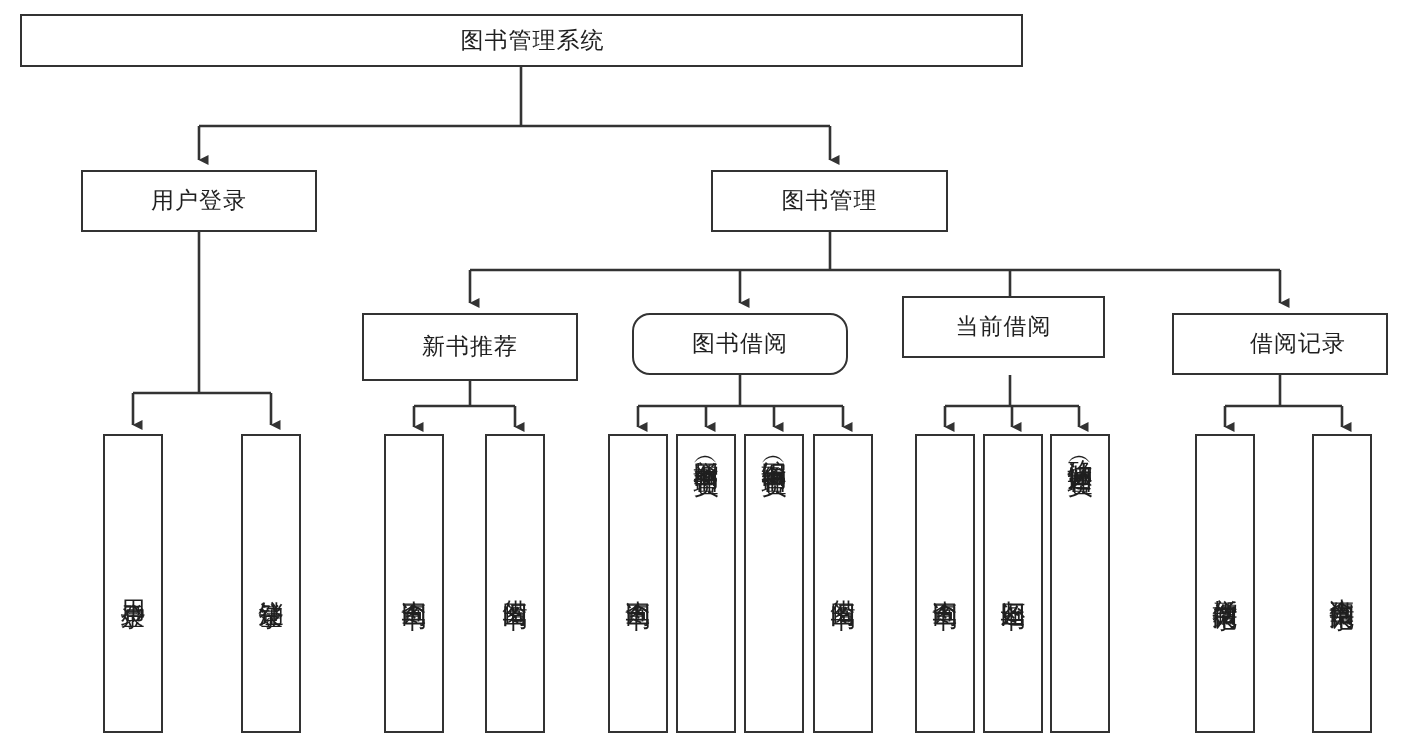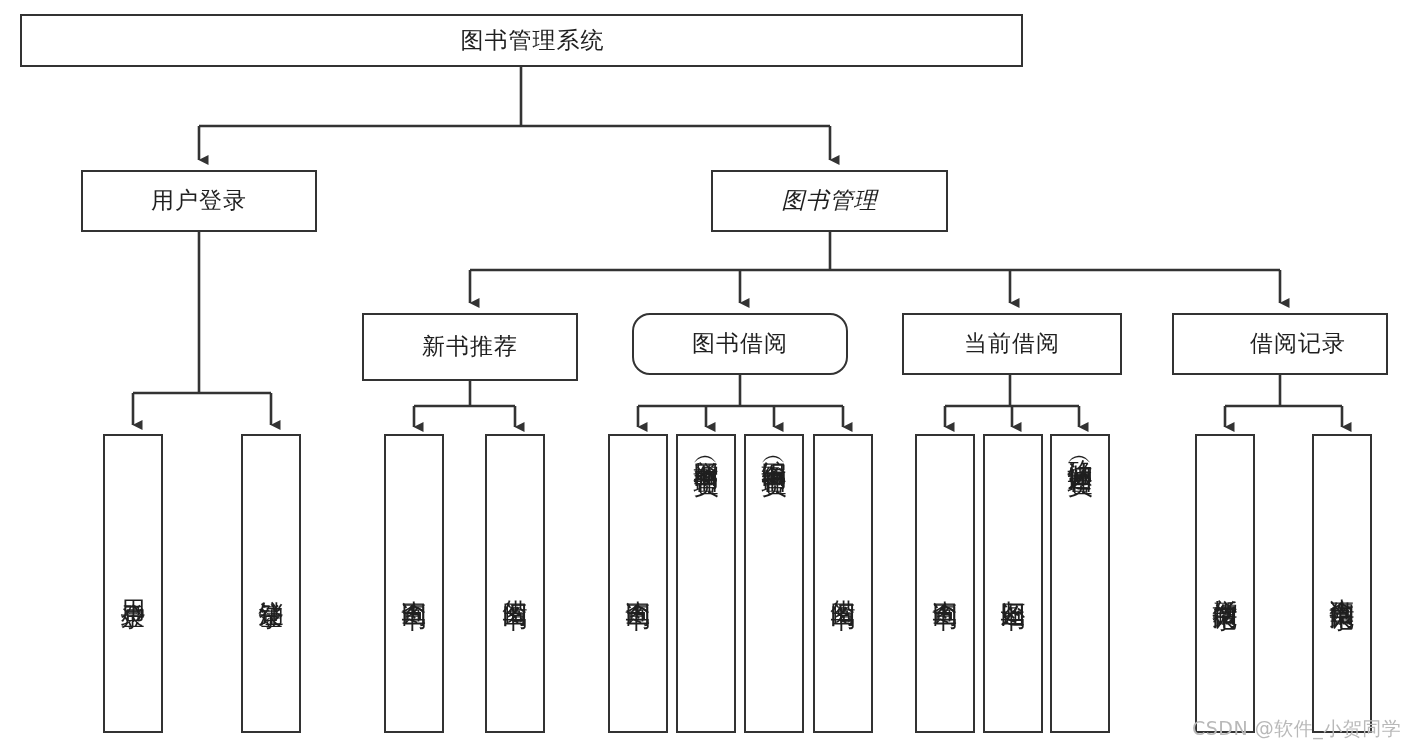--- a/index.html
+++ b/index.html
@@ -126,31 +126,31 @@
     </g>
   </svg>
 
   <div class="node node-h" style="left:20px; top:14px; width:1003px; height:53px;padding-left:22px;">
     <span>图书管理系统</span>
   </div>
 
   <div class="node node-h" style="left:81px; top:170px; width:236px; height:62px;">
     <span>用户登录</span>
   </div>
-  <div class="node node-h" style="left:711px; top:170px; width:237px; height:62px;font-style:italic;">
+  <div class="node node-h" style="left:711px; top:170px; width:237px; height:62px;">
     <span>图书管理</span>
   </div>
 
   <div class="node node-h" style="left:362px; top:313px; width:216px; height:68px;">
     <span>新书推荐</span>
   </div>
   <div class="node node-h" style="left:632px; top:313px; width:216px; height:62px;border-radius:18px;">
     <span>图书借阅</span>
   </div>
-  <div class="node node-h" style="left:902px; top:313px; width:220px; height:62px;">
+  <div class="node node-h" style="left:902px; top:296px; width:203px; height:62px;">
     <span>当前借阅</span>
   </div>
   <div class="node node-h" style="left:1172px; top:313px; width:216px; height:62px;padding-left:36px;">
     <span>借阅记录</span>
   </div>
 
   <div class="node node-v centered" style="left:103px; top:434px; width:60px; height:299px;">
     <span class="vtext">用户登录</span>
   </div>
   <div class="node node-v centered" style="left:241px; top:434px; width:60px; height:299px;">
@@ -187,15 +187,14 @@
     <span class="vtext">确认归还（管理员）</span>
   </div>
 
   <div class="node node-v centered" style="left:1195px; top:434px; width:60px; height:299px;">
     <span class="vtext">新增借阅记录</span>
   </div>
   <div class="node node-v centered" style="left:1312px; top:434px; width:60px; height:299px;">
     <span class="vtext">查询借阅记录</span>
   </div>
 
-  <div class="watermark" style="left:1192px; top:716px;">CSDN @软件_小贺同学</div>
 
 </div>
 
 </body></html>

